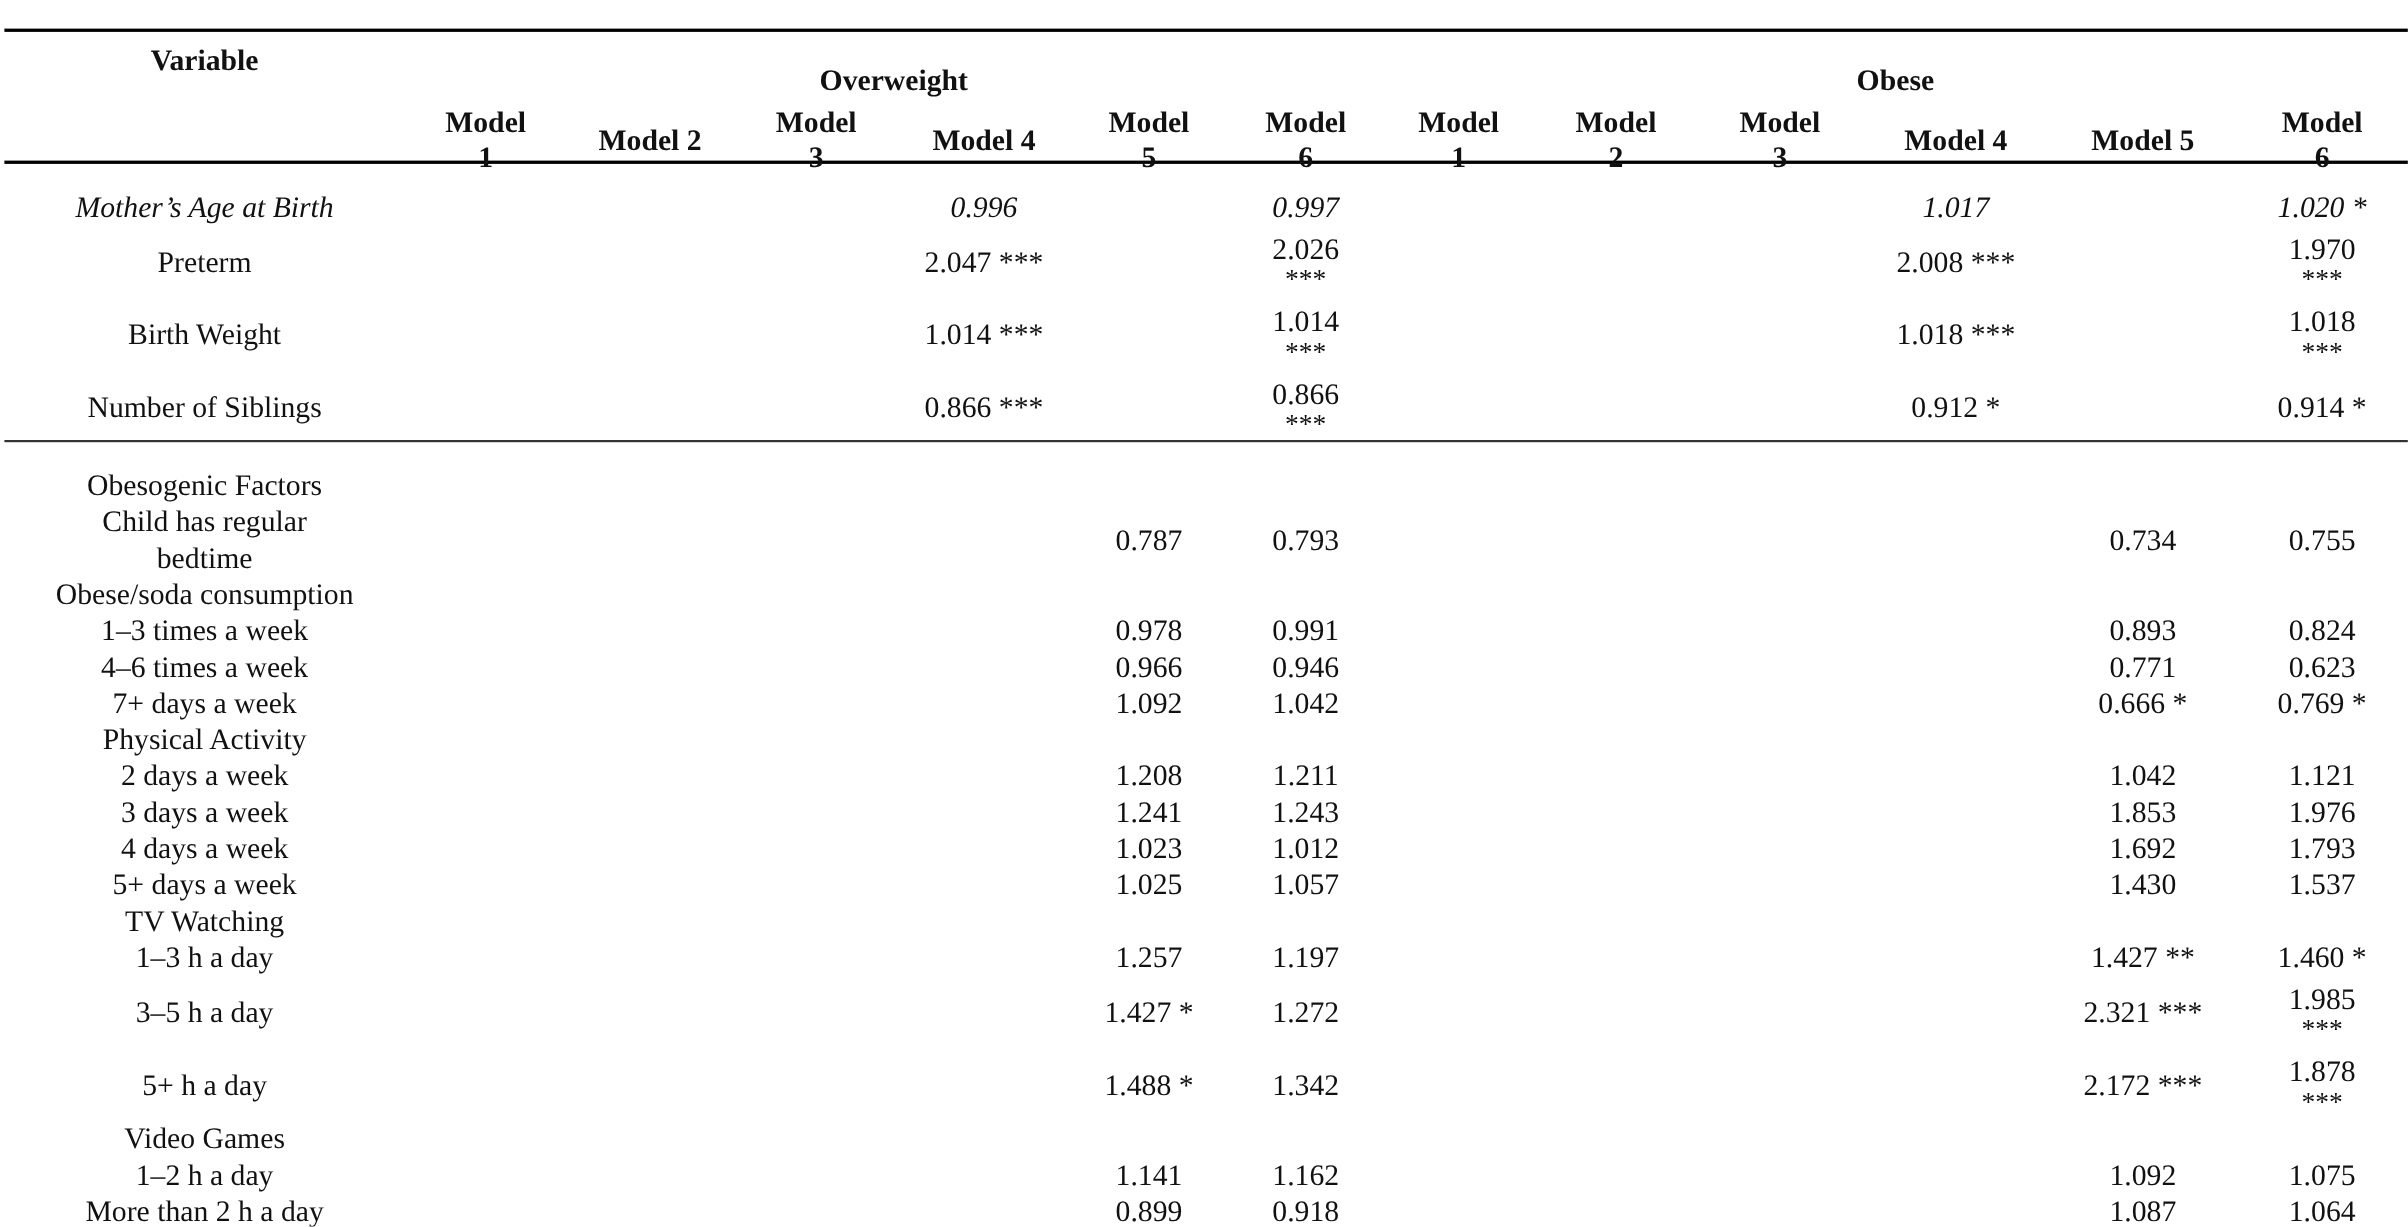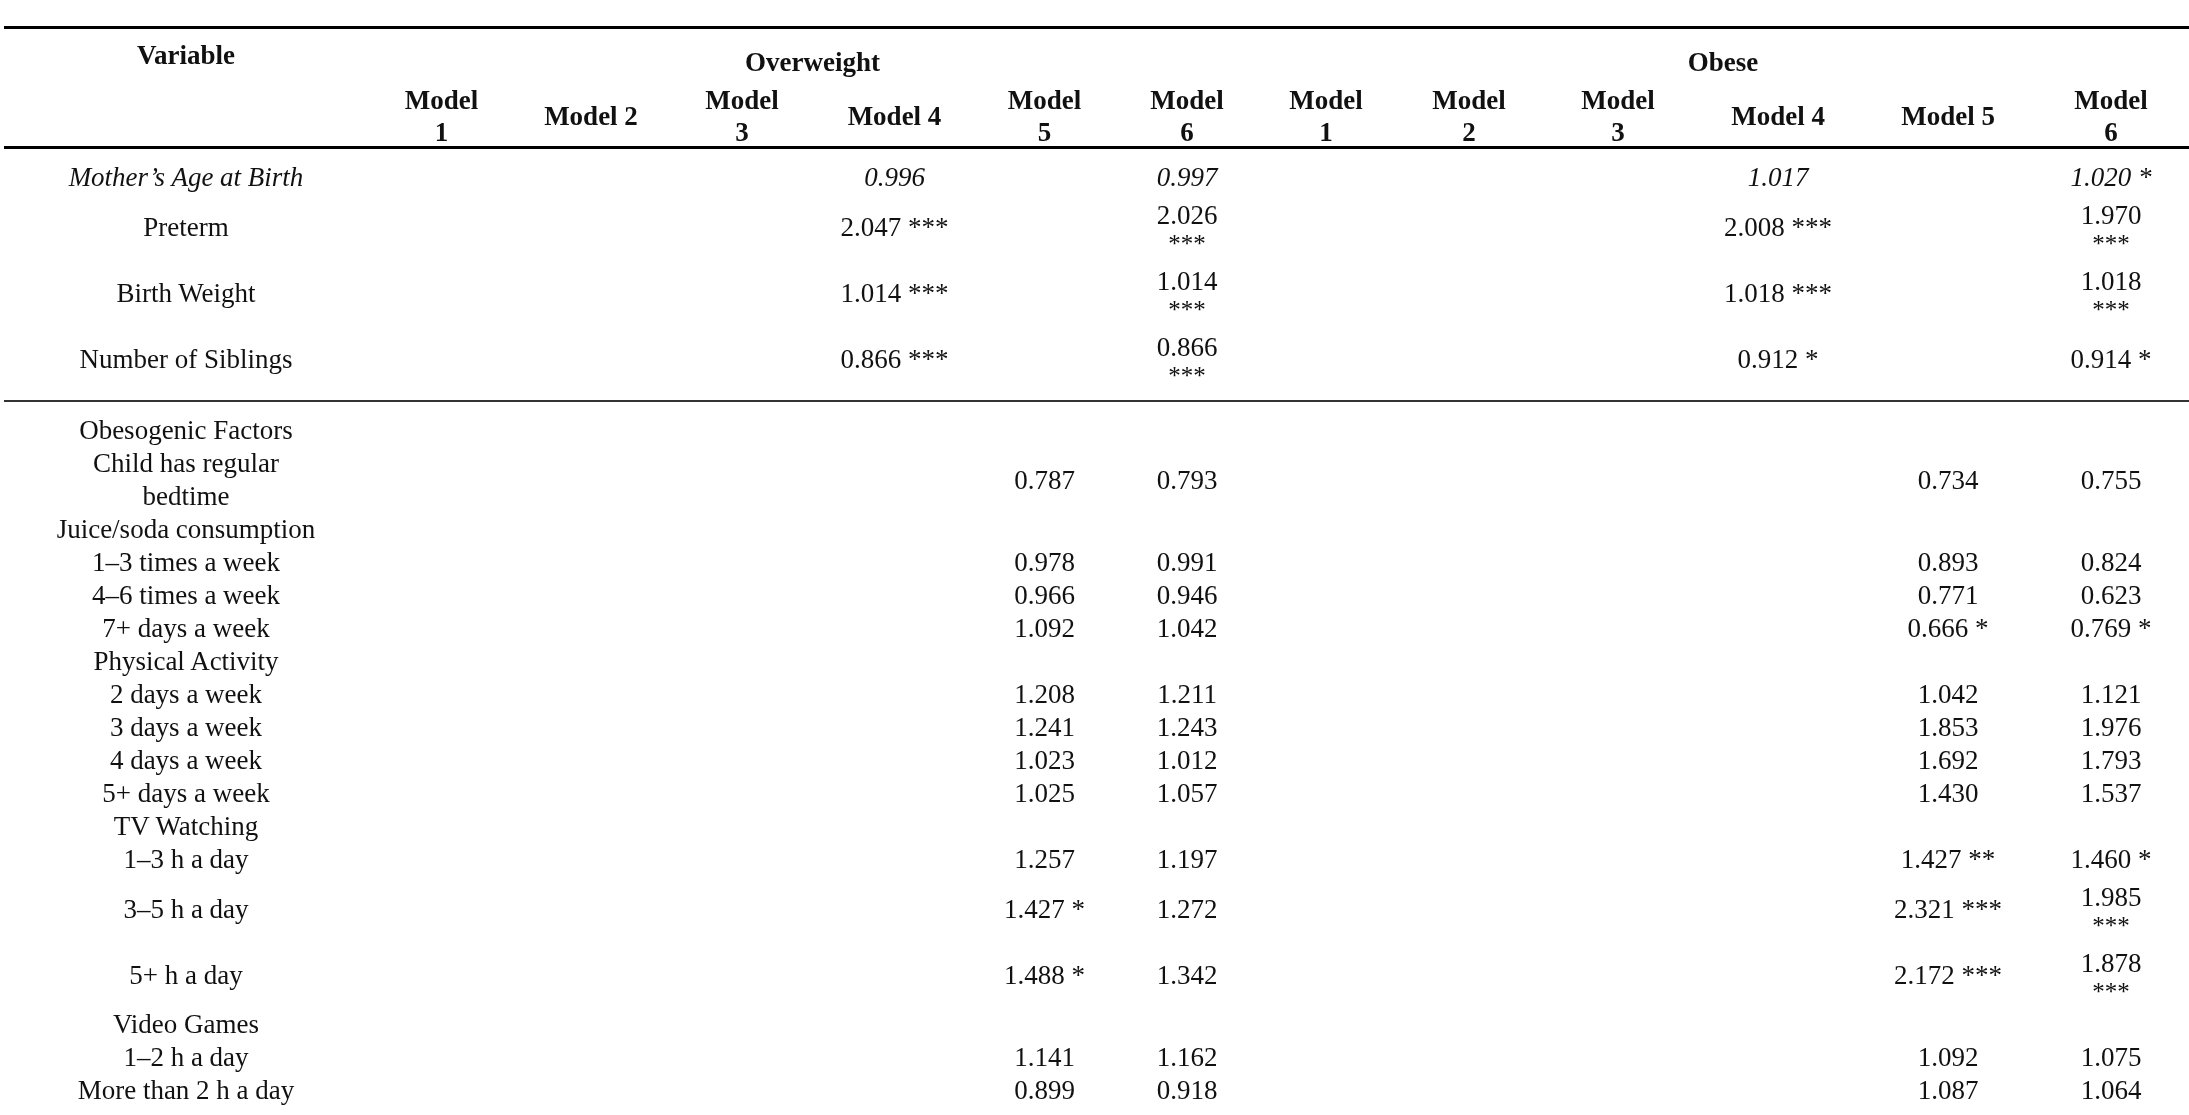--- a/index.html
+++ b/index.html
@@ -11,21 +11,21 @@
   .rule { position: absolute; left: 4px; width: 2185px; background: #000; }
   .rule.thick { height: 3px; }
   .rule.thin { height: 2px; background: #333; }
   table.reg {
     position: absolute; left: 4px; top: 27px; width: 2185px;
     border-collapse: collapse; table-layout: fixed;
     font-size: 27px;
   }
   table.reg td, table.reg th { padding: 0; text-align: center; vertical-align: middle; }
   thead th { font-weight: bold; font-size: 27px; line-height: 32px; }
-  thead tr.grp th { height: 38px; padding-top: 16px; }
+  thead tr.grp th { height: 38px; padding-top: 27px; }
   thead tr.mdl th { height: 70px; padding-bottom: 10px; }
   tbody td { line-height: 33px; }
   tbody tr.cont td { height: 33px; }
   tbody tr.two td { height: 66px; }
   tbody tr.sep td { height: 0; }
   .first-row td { padding-top: 5px; font-style: italic; }
   .sec-gap td { padding-top: 10px; }
   .stars-br { display: block; line-height: 24px; font-size: 25px; }
   .cell-val { display: inline-block; }
 </style>
@@ -161,21 +161,21 @@
         <td>0.787</td>
         <td>0.793</td>
         <td></td>
         <td></td>
         <td></td>
         <td></td>
         <td>0.734</td>
         <td>0.755</td>
       </tr>
       <tr class="cont">
-        <td><span>Juice/soda consumption</span></td>
+        <td><span>Obese/soda consumption</span></td>
         <td></td>
         <td></td>
         <td></td>
         <td></td>
         <td></td>
         <td></td>
         <td></td>
         <td></td>
         <td></td>
         <td></td>

